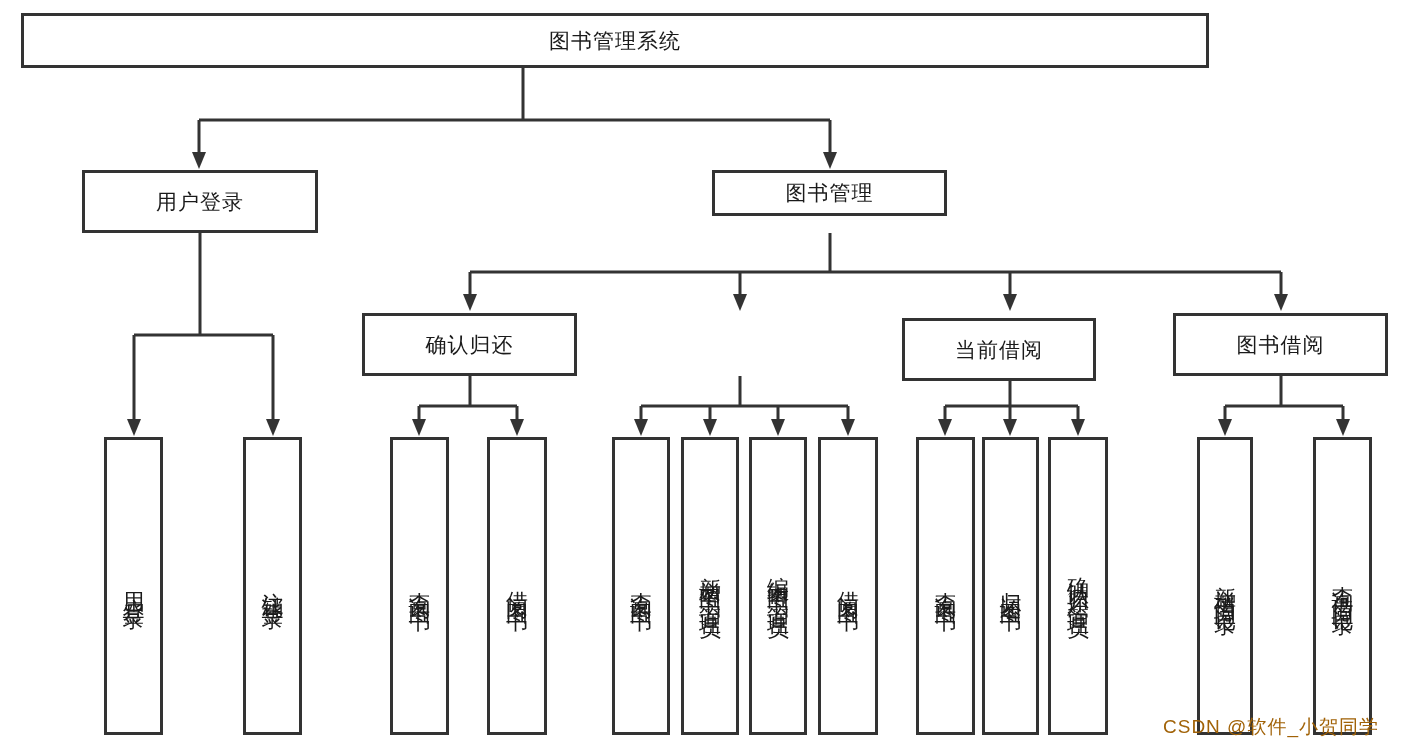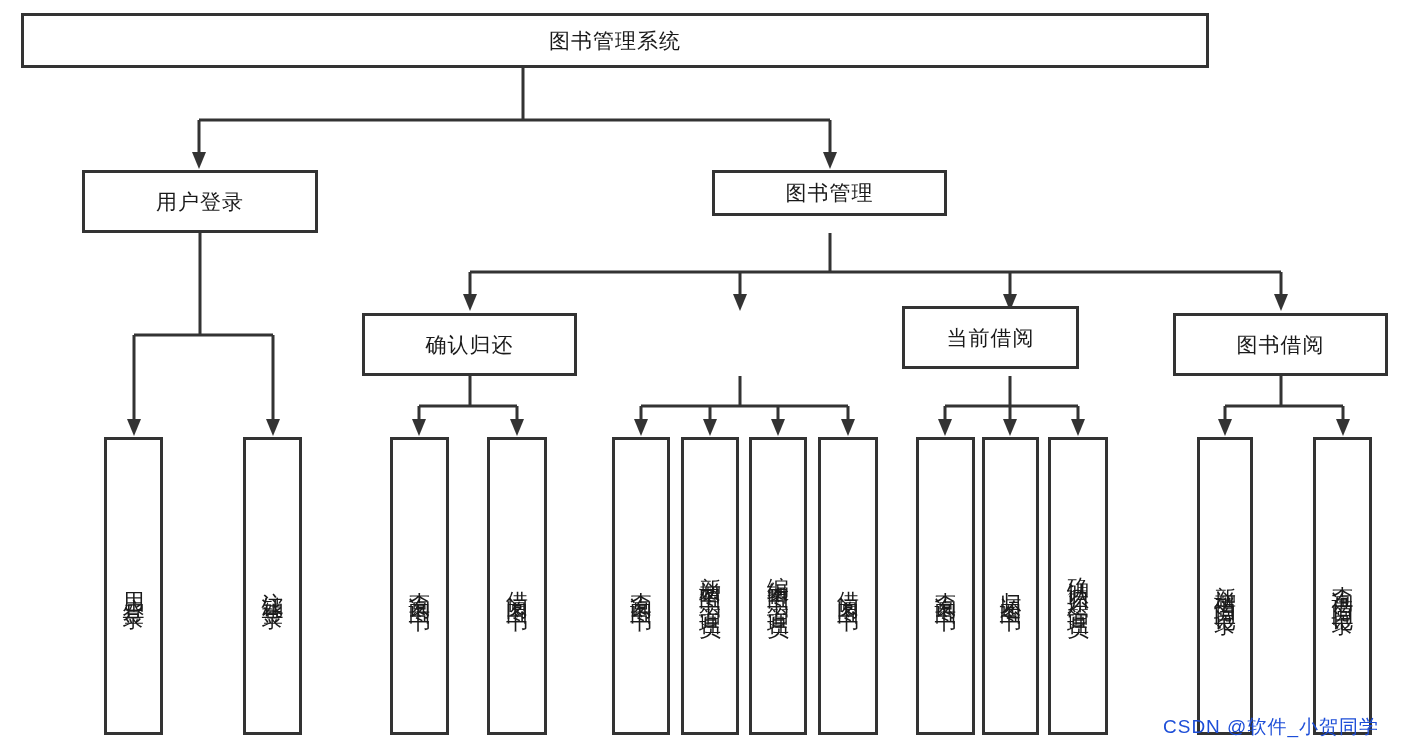--- a/index.html
+++ b/index.html
@@ -28,21 +28,21 @@
     text-orientation:mixed;
     font-size:22px;
     letter-spacing:6px;
     line-height:1;
     white-space:nowrap;
   }
   #watermark{
     position:absolute;
     left:1163px;top:714px;
     font-size:19px;
-    color:#1d4ed8;
+    color:#a16207;
     letter-spacing:1px;
     z-index:3;
     white-space:nowrap;
   }
 </style>
 </head>
 <body>
 
 <div id="stage">
 
@@ -78,21 +78,21 @@
       <polygon points="1336,419 1350,419 1343,436"></polygon>
     </g>
   </svg>
 
   <div class="node h-node" style="left:21px;top:13px;width:1188px;height:55px">图书管理系统</div>
 
   <div class="node h-node" style="left:82px;top:170px;width:236px;height:63px">用户登录</div>
   <div class="node h-node" style="left:712px;top:170px;width:235px;height:46px">图书管理</div>
 
   <div class="node h-node" style="left:362px;top:313px;width:215px;height:63px">确认归还</div>
-  <div class="node h-node" style="left:902px;top:306px;width:177px;height:63px">当前借阅</div>
+  <div class="node h-node" style="left:902px;top:318px;width:194px;height:63px">当前借阅</div>
   <div class="node h-node" style="left:1173px;top:313px;width:215px;height:63px">图书借阅</div>
 
   <div class="node v-node" style="left:104px;top:437px;width:59px;height:298px">
     <span>用户登录</span>
   </div>
   <div class="node v-node" style="left:243px;top:437px;width:59px;height:298px">
     <span>注销登录</span>
   </div>
 
   <div class="node v-node" style="left:390px;top:437px;width:59px;height:298px">

